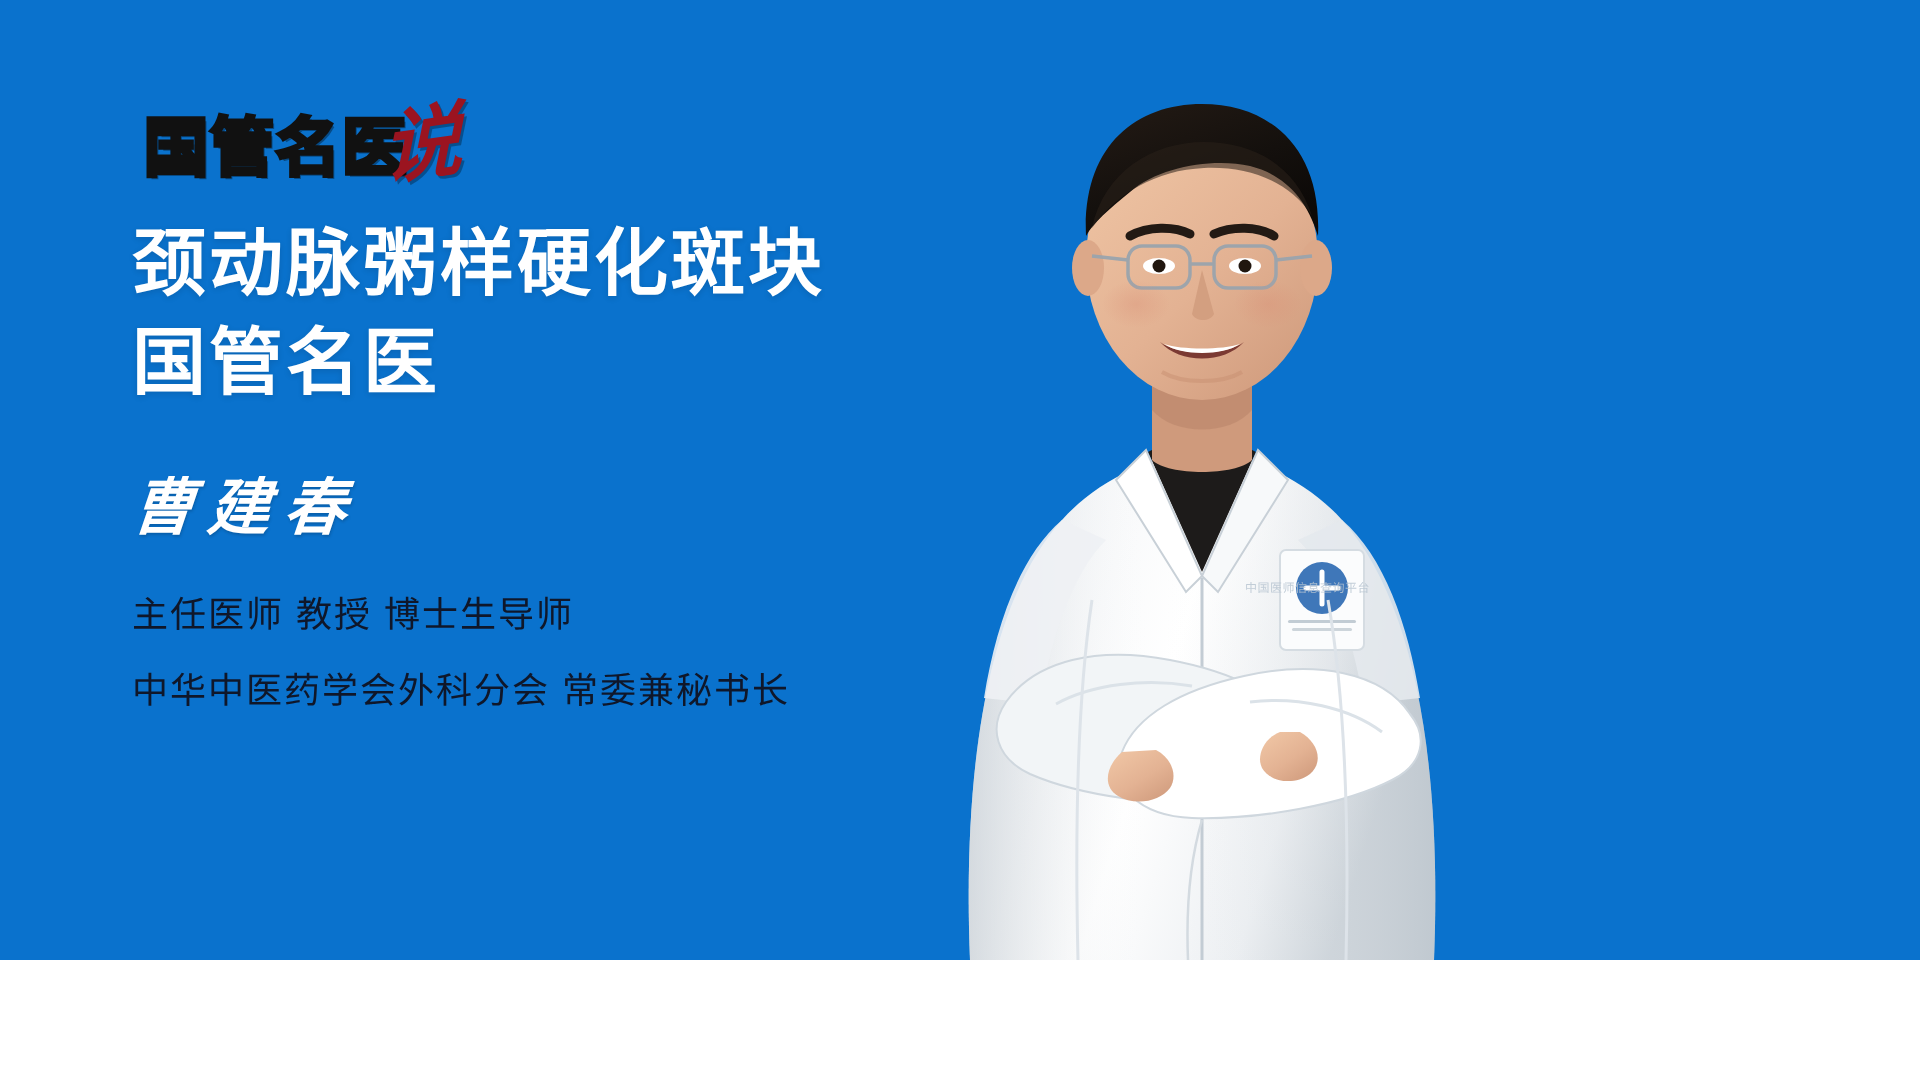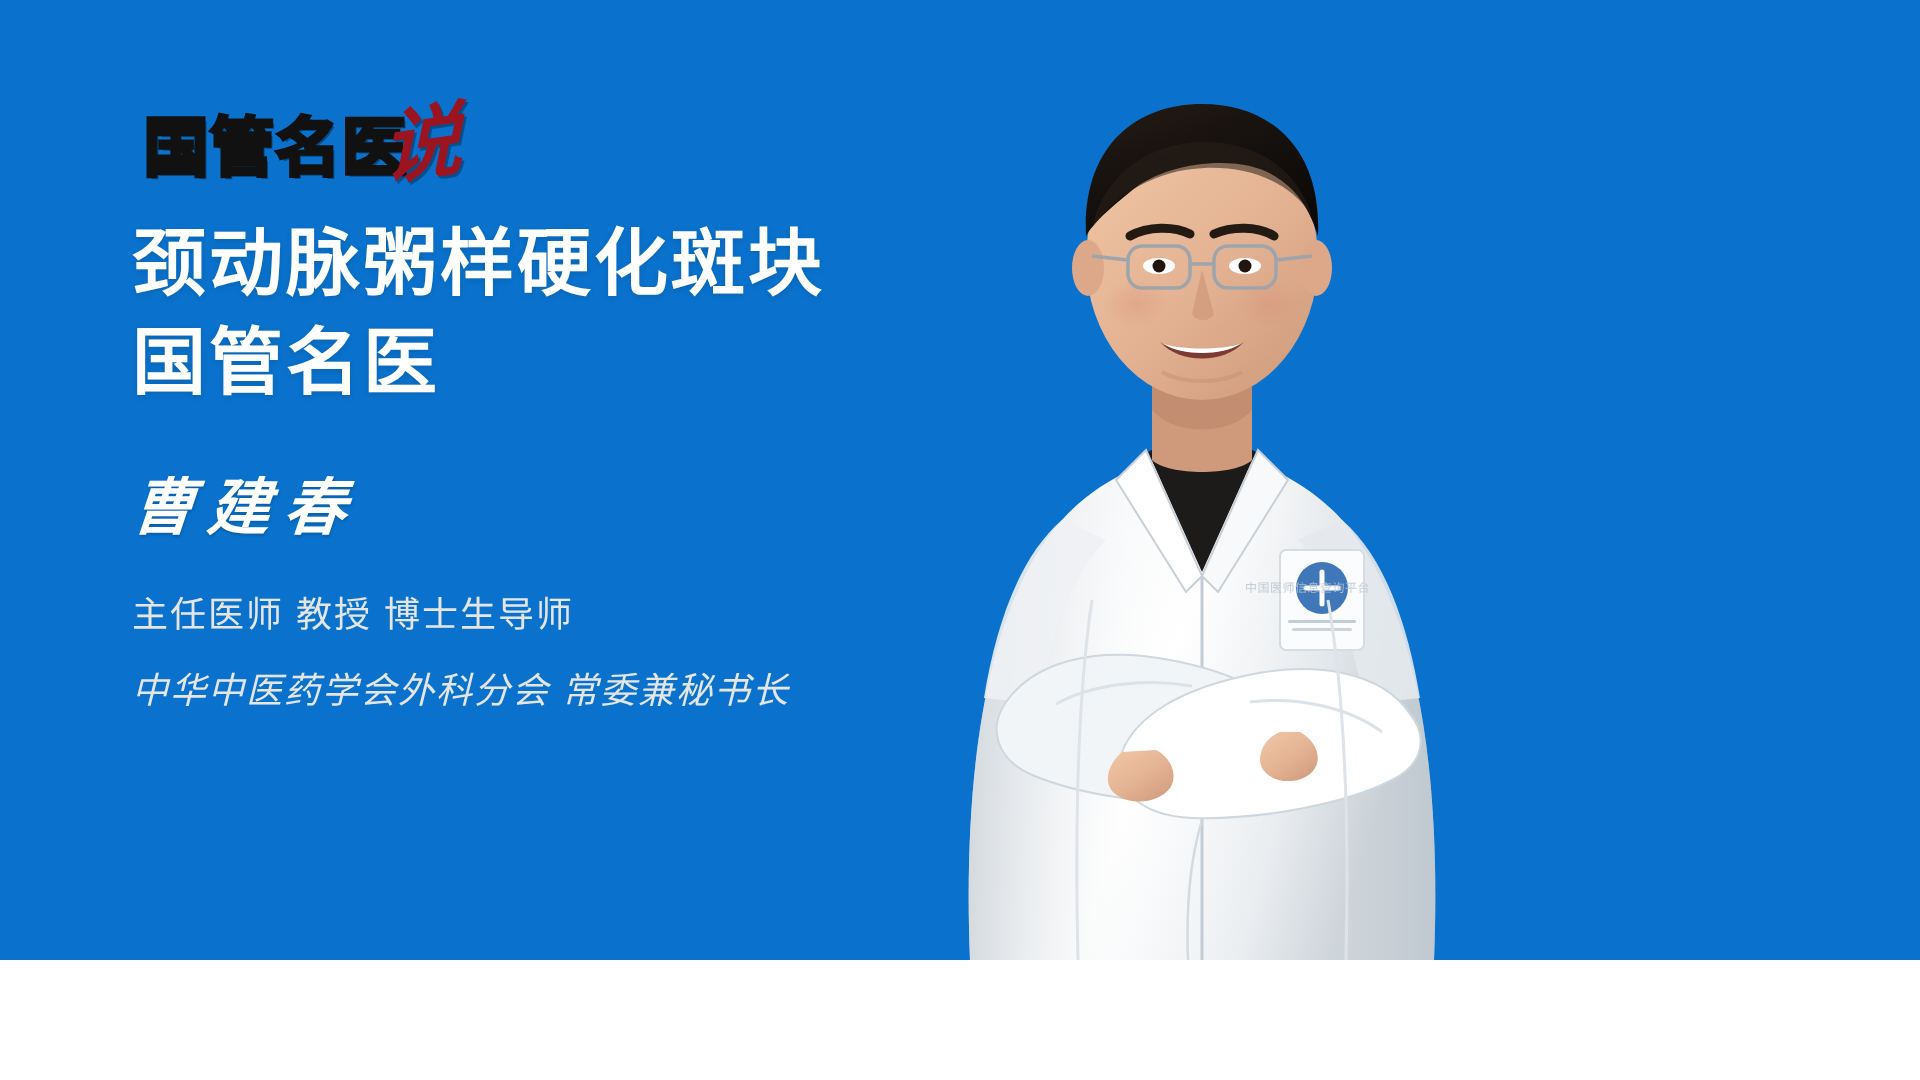--- a/index.html
+++ b/index.html
@@ -77,32 +77,32 @@
     font-style:italic;
     letter-spacing:14px;
     line-height:1.05;
     transform:skewX(-5deg);
     text-shadow:1px 2px 3px rgba(0,0,0,.18);
   }
 
   
   #credentials {
     margin-top:56px;
-    color:#e5e5e5;
+    color:#0f172a;
   }
   #credentials .cred-line {
     display:block;
     font-size:36px;
     font-weight:400;
     line-height:1;
     letter-spacing:2px;
     margin-bottom:40px;
     white-space:nowrap;
   }
-  #credentials .cred-line:last-child { margin-bottom:0;font-style:italic; }
+  #credentials .cred-line:last-child { margin-bottom:0; }
 
   
   #portrait {
     position:absolute;
     right:330px; bottom:0;
     width:760px; height:1000px;
     z-index:3;
   }
   #portrait svg { display:block; width:100%; height:100%; }
 

